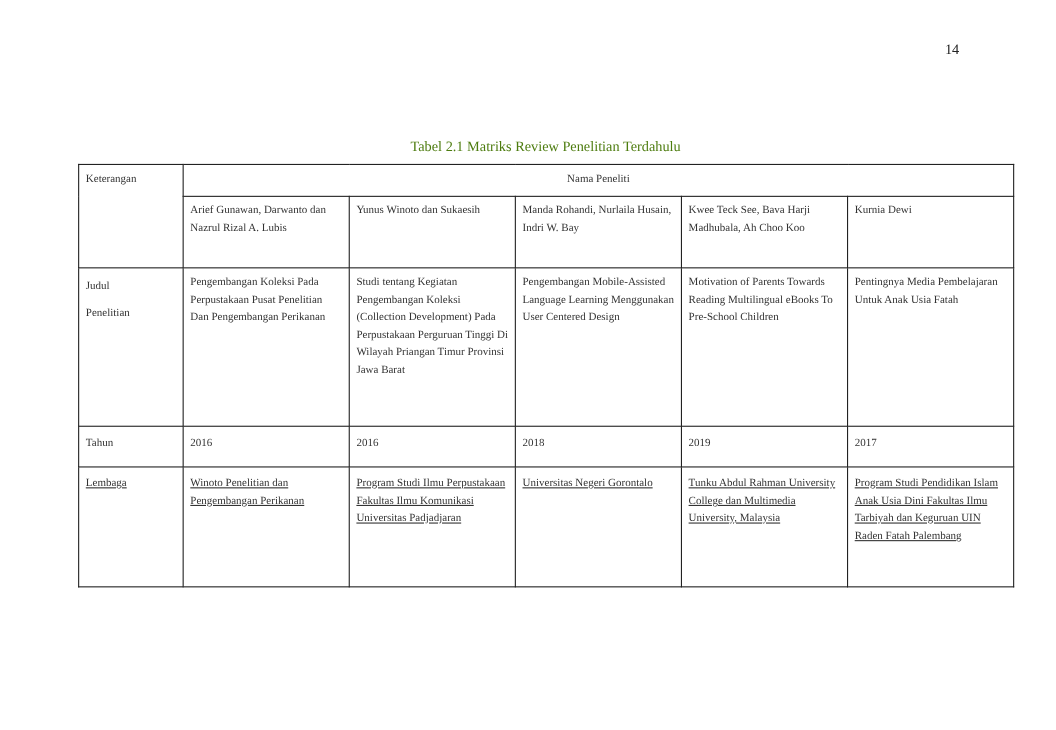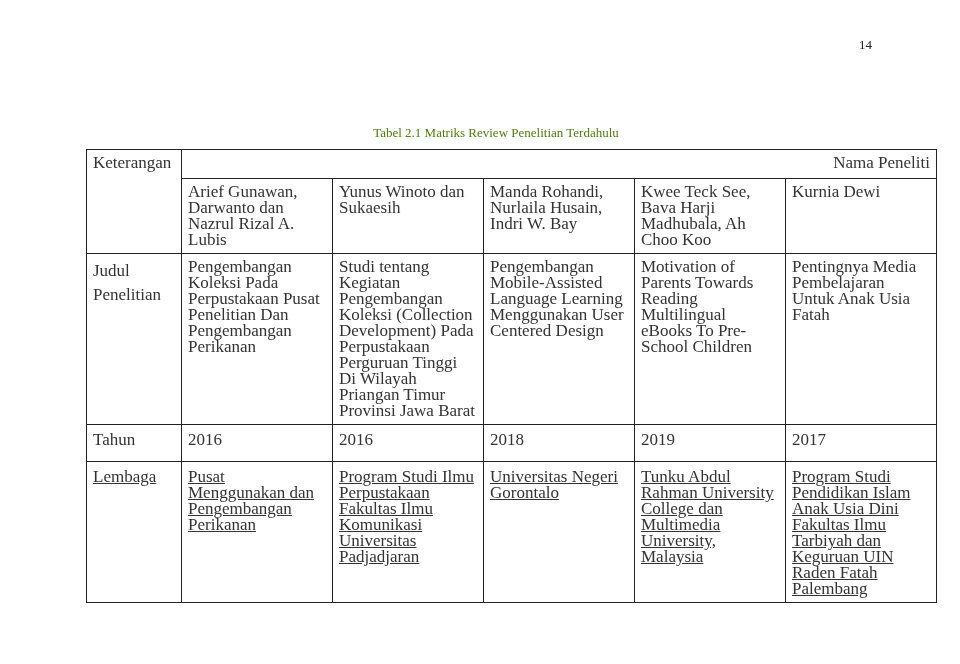--- a/index.html
+++ b/index.html
@@ -9,31 +9,31 @@
     }
     .page-number {
       position: absolute; left: 842px; top: 37px; width: 30px;
       font-size: 13px; text-align: right; color: #222;
     }
     .caption {
       position: absolute; left: 71px; top: 125px; width: 850px;
       text-align: center; font-size: 13px; color: #4d7c0f;
     }
     table.matrix {
-      position: absolute; left: 86px; top: 149px;
+      position: absolute; left: 71px; top: 149px;
       border-collapse: collapse; table-layout: fixed; width: 850px;
-      font-size: 17px; line-height: 16px;
+      font-size: 10px; line-height: 16px;
     }
     table.matrix td {
       border: 1.3px solid #222; vertical-align: top;
       padding: 5px 6px 5px 6px; color: #333;
     }
     td.label { font-weight: normal; color: #111; }
     td.label-judul { line-height: 24px; padding-top: 3px; }
-    td.head-center { text-align: right; color: #111; }
+    td.head-center { text-align: center; color: #111; }
     col.c0 { width: 95px; }
     col.cx { width: 151px; }
     tr.r-head td { height: 18px; }
     tr.r-names td { height: 54px; border-radius: 13px; }
     tr.r-judul td { height: 133px; margin-top: 39px; }
     tr.r-tahun td { height: 24px; padding-top: 7px; }
     tr.r-lembaga td { height: 96px; padding-top: 7px; text-decoration: underline; }
   </style>
 </head>
 <body>
@@ -77,20 +77,20 @@
   <tr class="r-tahun">
     <td class="label">Tahun</td>
     <td>2016</td>
     <td>2016</td>
     <td>2018</td>
     <td>2019</td>
     <td>2017</td>
   </tr>
   <tr class="r-lembaga">
     <td class="label">Lembaga</td>
-    <td>Pusat Menggunakan dan Pengembangan Perikanan</td>
+    <td>Winoto Penelitian dan Pengembangan Perikanan</td>
     <td>Program Studi Ilmu Perpustakaan Fakultas Ilmu Komunikasi Universitas Padjadjaran</td>
     <td>Universitas Negeri Gorontalo</td>
     <td>Tunku Abdul Rahman University College dan Multimedia University, Malaysia</td>
     <td>Program Studi Pendidikan Islam Anak Usia Dini Fakultas Ilmu Tarbiyah dan Keguruan UIN Raden Fatah Palembang</td>
   </tr>
 </tbody>
   </table>
 
 </body></html>

